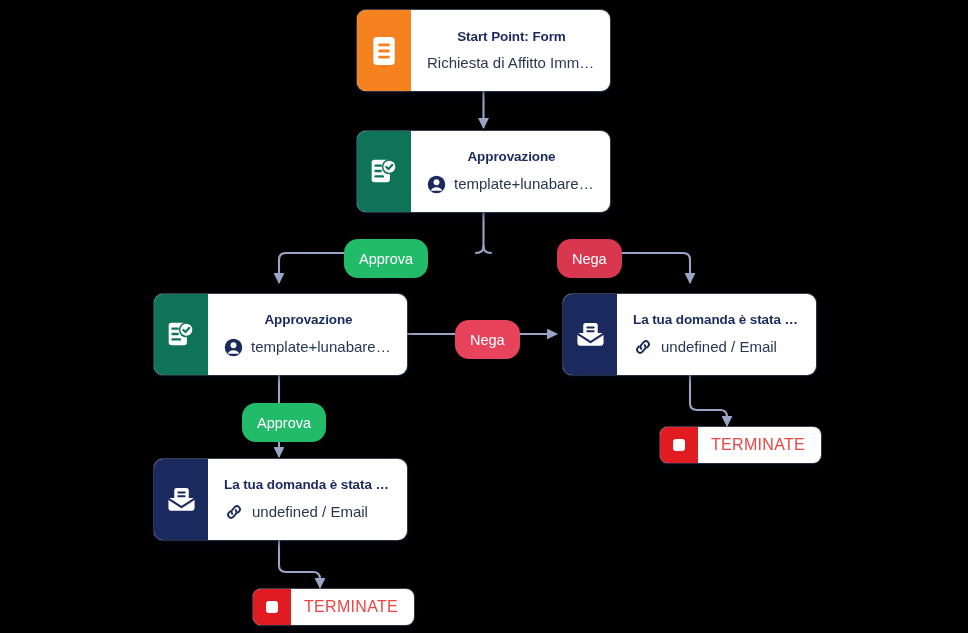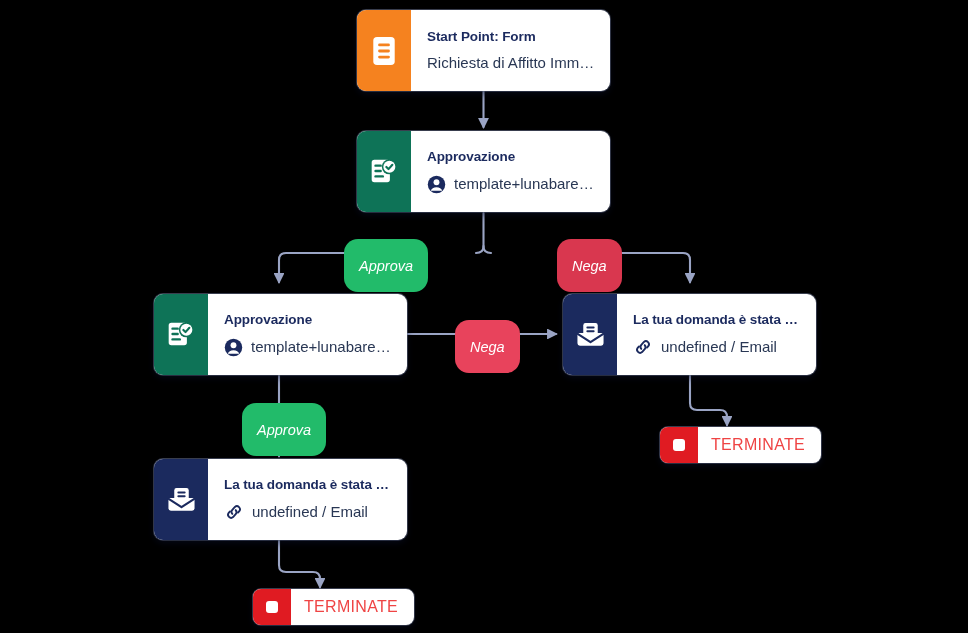--- a/index.html
+++ b/index.html
@@ -78,20 +78,21 @@
     flex: 0 0 auto;
     display: flex;
     align-items: center;
     justify-content: center;
   }
 
   
   .node.big {
     width: 253px;
     height: 81px;
+    text-align: center;
   }
   .node.big .node-icon { width: 54px; }
 
   
   .node.terminate {
     height: 36px;
     border-radius: 8px;
     align-items: center;
   }
   .node.terminate .node-icon {
@@ -113,27 +114,26 @@
   .fill-navy   { background: #1b2a5e; }
   .fill-red    { background: #e01b22; }
 
   
   .pill {
     position: absolute;
     display: flex;
     align-items: center;
     justify-content: center;
     height: 31px;
-    padding: 11px 15px;
+    padding: 4px 15px;
     border-radius: 14px;
     font-size: 14.5px;
     color: #ffffff;
     white-space: nowrap;
     z-index: 8;
-    font-style: italic;
   }
   .pill-approve { background: #22bb6a; }
   .pill-deny    { background: #d9374f; }
   .pill-deny-light { background: #e8435c; }
 </style>
 </head>
 <body>
 
 <div id="canvas">
 

